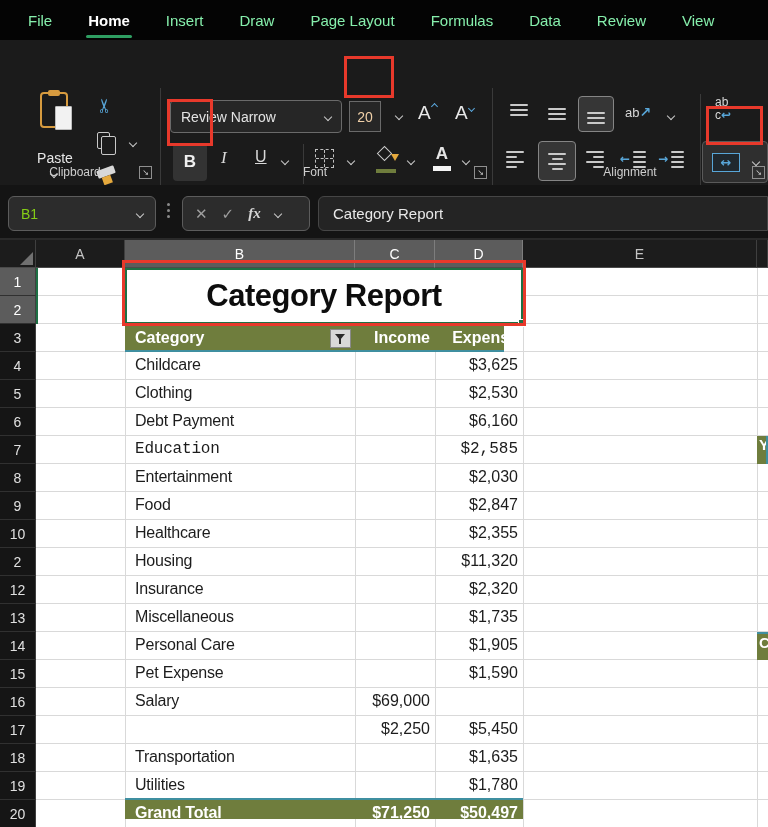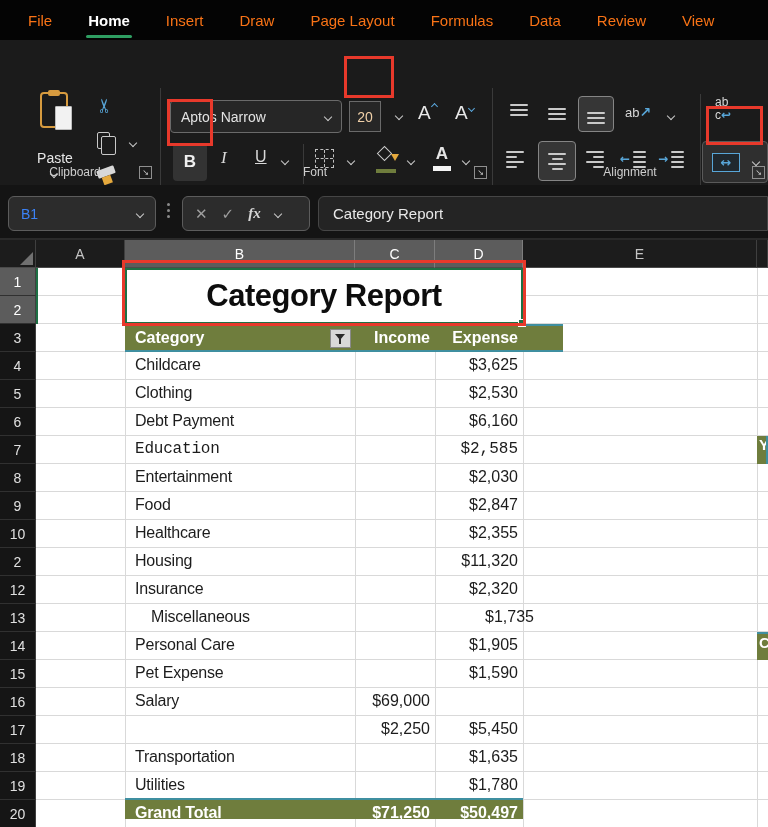--- a/index.html
+++ b/index.html
@@ -4,21 +4,21 @@
 <style>
   * { margin:0; padding:0; box-sizing:border-box; }
   html,body { width:768px; height:827px; overflow:hidden; background:#000; }
   body { font-family:"Liberation Sans", sans-serif; }
   #app { position:relative; width:768px; height:827px; background:#101010; }
   .glyph { font-family:"DejaVu Sans", sans-serif; }
 
   
   #menubar { position:absolute; left:0; top:0; width:768px; height:40px; background:#040404;
              display:flex; align-items:center; gap:36px; padding-left:28px; }
-  .menu-item { color:#f97316; font-size:15px; position:relative; white-space:nowrap; cursor:default; }
+  .menu-item { color:#86efac; font-size:15px; position:relative; white-space:nowrap; cursor:default; }
   .menu-item.active { font-weight:bold; color:#fff; }
   .menu-item.active::after { content:""; position:absolute; left:-2px; right:-2px; bottom:-9px;
              height:3px; border-radius:2px; background:#2f9e62; }
 
   
   #ribbon { position:absolute; left:0; top:40px; width:768px; height:145px; background:#1b1b1b; }
   .vsep { position:absolute; width:1px; background:#3a3a3a; }
   .group-label { position:absolute; bottom:6px; font-size:12px; color:#cfcfcf; text-align:center; }
   .launcher { position:absolute; bottom:6px; width:13px; height:13px; border:1px solid #8f8f8f;
               color:#cfcfcf; font-size:8px; line-height:11px; text-align:center; }
@@ -111,21 +111,21 @@
   .merge-chev { position:absolute; left:50px; top:17px; }
 
   
   .redbox { position:absolute; border:3px solid #e8392b; z-index:40; }
 
   
   #formulabar { position:absolute; left:0; top:185px; width:768px; height:55px; background:#141414;
         border-bottom:2px solid #2a2a2a; }
   .namebox { position:absolute; left:8px; top:11px; width:148px; height:35px; background:#2c2c2c;
         border:1px solid #5c5c5c; border-radius:6px; display:flex; align-items:center; padding:0 12px; }
-  .namebox span { color:#3b82f6; font-size:14px; flex:1; }
+  .namebox span { color:#84cc16; font-size:14px; flex:1; }
   .fb-dots { position:absolute; left:167px; top:18px; width:3px; display:flex; flex-direction:column; gap:3px; }
   .fb-dots i { width:3px; height:3px; border-radius:50%; background:#8a8a8a; }
   .fxbox { position:absolute; left:182px; top:11px; width:128px; height:35px; background:#2c2c2c;
         border:1px solid #5c5c5c; border-radius:6px; display:flex; align-items:center; gap:14px; padding:0 12px; }
   .fxbox .x { color:#9f9f9f; font-size:15px; }
   .fxbox .ck { color:#9f9f9f; font-size:15px; }
   .fxbox .fx { color:#d5d5d5; font-size:15px; font-style:italic; font-family:"Liberation Serif", serif; font-weight:bold; }
   .formula-input { position:absolute; left:318px; top:11px; width:450px; height:35px; background:#242424;
         border:1px solid #464646; border-radius:6px 0 0 6px; display:flex; align-items:center; padding:0 14px;
         color:#e8e8e8; font-size:15px; }
@@ -146,21 +146,21 @@
   .rowhead.sel { background:#5c5c5c; color:#fff; }
   #cells { position:absolute; left:36px; top:28px; width:732px; height:559px; overflow:hidden;
         background:repeating-linear-gradient(to bottom, #ffffff 0 27px, #d9d9d9 27px 28px); }
   .vline { position:absolute; top:0; width:1px; height:559px; background:#d9d9d9; z-index:1; }
   .title-cell { position:absolute; left:89px; top:0; width:398px; height:56px; background:#fff;
         border:2px solid #1d7044; z-index:2; display:flex; align-items:center; justify-content:center;
         color:#0d0d0d; font-size:31px; font-weight:bold; letter-spacing:-0.5px; }
   .fill-handle { position:absolute; left:482px; top:51px; width:8px; height:8px; background:#1d7044;
         border:1px solid #fff; z-index:3; }
   .sel-edge { position:absolute; left:0; top:0; width:2px; height:56px; background:#1d7044; z-index:3; }
-  .thead { position:absolute; left:89px; top:56px; width:438px; height:28px; background:#6f7d3d; z-index:2;
+  .thead { position:absolute; left:89px; top:56px; width:379px; height:28px; background:#6f7d3d; z-index:2;
         border-top:2px solid #3f8fa0; border-bottom:2px solid #3f8fa0; color:#fff; font-weight:bold; font-size:16px; }
   .thead .cat { position:absolute; left:10px; top:3px; }
   .thead .inc { position:absolute; left:230px; top:3px; width:75px; text-align:right; }
   .thead .exp { position:absolute; left:310px; top:3px; width:83px; text-align:right; }
   .filter-btn { position:absolute; left:205px; top:3px; width:21px; height:19px; background:#d9d9d9;
         border:1px solid #8a8a8a; z-index:3; }
   .filter-btn .funnel { position:absolute; left:4px; top:4px; width:0; height:0;
         border-left:5px solid transparent; border-right:5px solid transparent; border-top:6px solid #2b2b2b; }
   .filter-btn .stem { position:absolute; left:8px; top:9px; width:2px; height:5px; background:#2b2b2b; }
   .trow { position:absolute; left:89px; width:398px; height:28px; z-index:2; color:#1c1c1c; font-size:16px; }
@@ -202,21 +202,21 @@
     <div class="paste-label">Paste</div>
     <i class="chev paste-chev"></i>
     <div class="cut-icon glyph">✂</div>
     <div class="copy-icon"></div>
     <i class="chev copy-chev"></i>
     <div class="painter-icon"></div>
     <div class="group-label" style="left:30px; width:90px;">Clipboard</div>
     <div class="launcher glyph" style="left:139px;">↘</div>
 
     <div class="fontname-box">
-      <span>Aptos Narrow</span>
+      <span>Review Narrow</span>
       <i class="chev"></i>
     </div>
     <div class="fontsize-box">20</div>
     <i class="chev fontsize-chev"></i>
     <div class="grow-a"><span>A</span><i class="chev up blue"></i></div>
     <div class="shrink-a"><span>A</span><i class="chev blue" style="position:absolute; top:4px; left:14px; width:5px; height:5px;"></i></div>
     <div class="bold-btn">B</div>
     <div class="italic-btn">I</div>
     <div class="under-btn">U</div>
     <i class="chev under-chev"></i>
@@ -421,21 +421,21 @@
           <div class="trow" style="top: 280px;">
             <span class="cat">Housing</span>
             <span class="inc"></span>
             <span class="exp">$11,320</span>
           </div>
           <div class="trow" style="top: 308px;">
             <span class="cat">Insurance</span>
             <span class="inc"></span>
             <span class="exp">$2,320</span>
           </div>
-          <div class="trow" style="top: 336px; margin-left: 16px;">
+          <div class="trow" style="top: 336px;">
             <span class="cat">Miscellaneous</span>
             <span class="inc"></span>
             <span class="exp">$1,735</span>
           </div>
           <div class="trow" style="top: 364px;">
             <span class="cat">Personal Care</span>
             <span class="inc"></span>
             <span class="exp">$1,905</span>
           </div>
           <div class="trow" style="top: 392px;">

